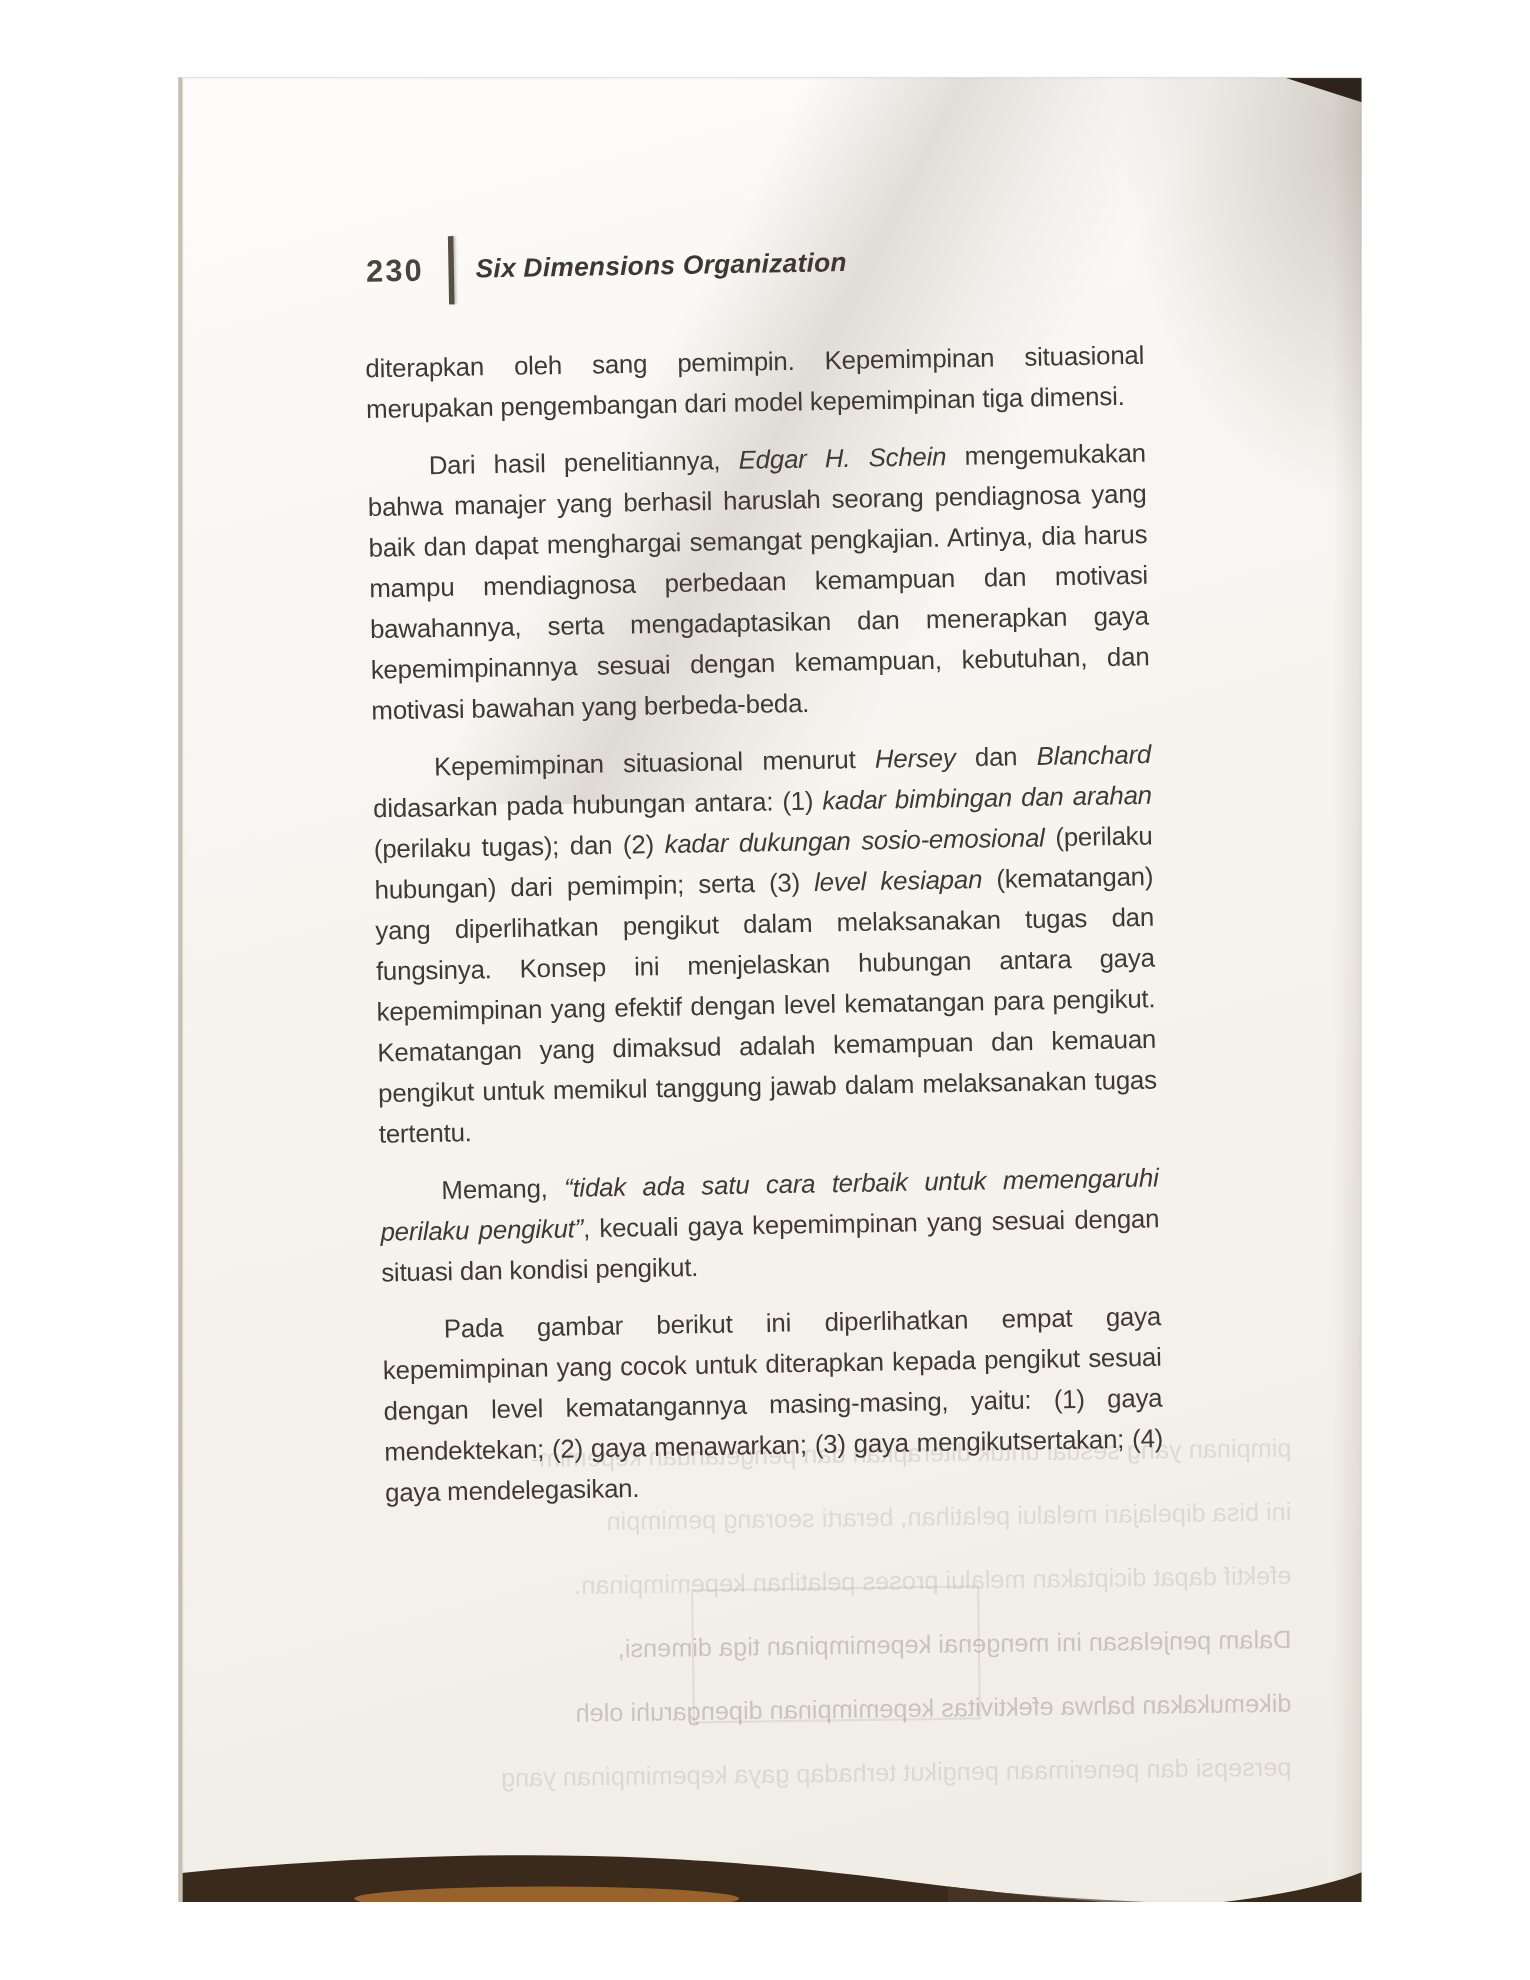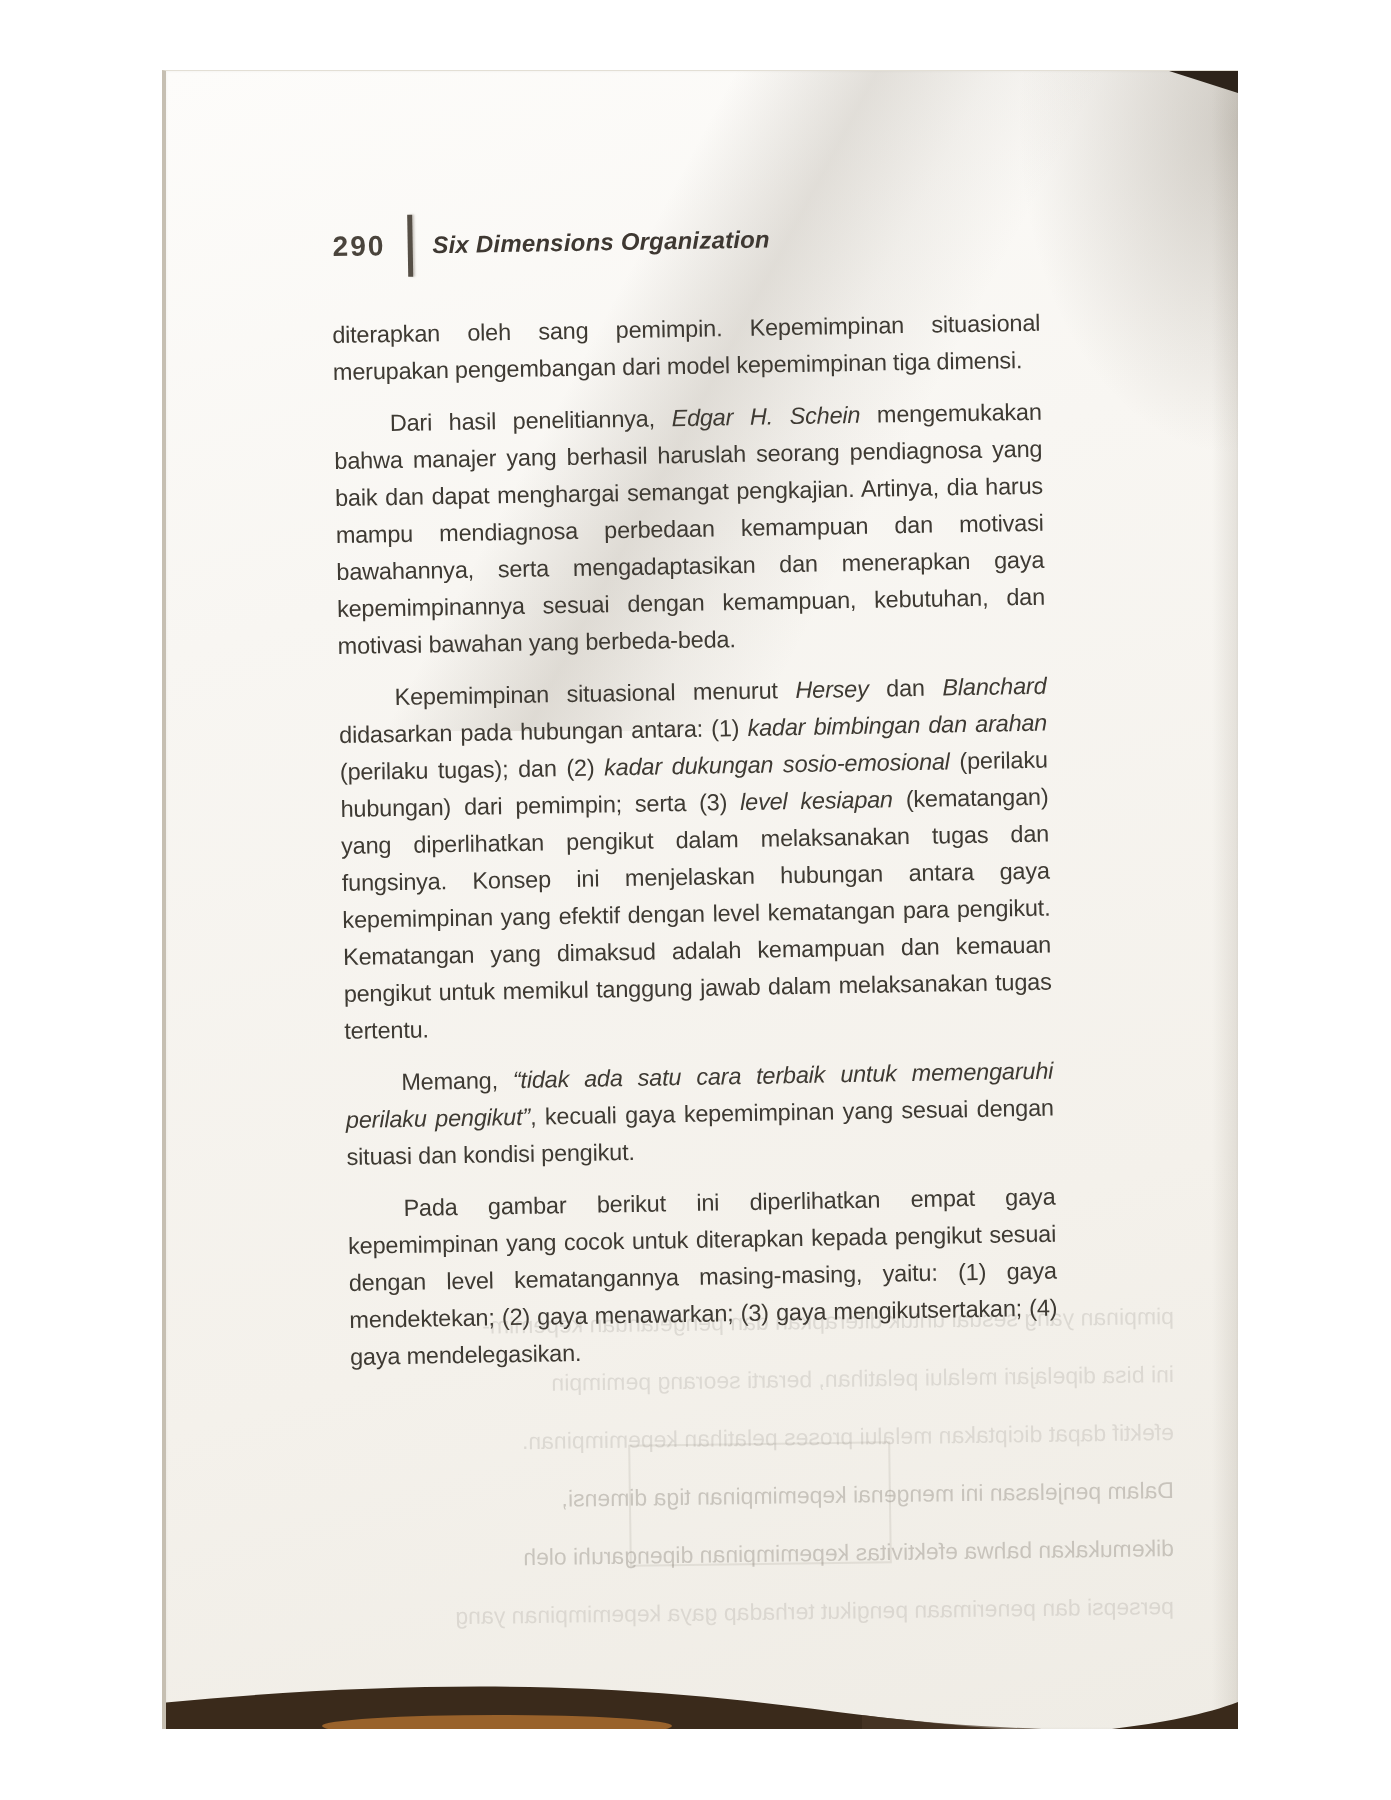--- a/index.html
+++ b/index.html
@@ -100,21 +100,21 @@
       <div class="bleed-line" style="top: 1296px;">ini bisa dipelajari melalui pelatihan, berarti seorang pemimpin</div>
       <div class="bleed-line" style="top: 1354px;">efektif dapat diciptakan melalui proses pelatihan kepemimpinan.</div>
       <div class="bleed-line strong" style="top: 1412px;">Dalam penjelasan ini mengenai kepemimpinan tiga dimensi,</div>
       <div class="bleed-line strong" style="top: 1470px;">dikemukakan bahwa efektivitas kepemimpinan dipengaruhi oleh</div>
       <div class="bleed-line" style="top: 1528px;">persepsi dan penerimaan pengikut terhadap gaya kepemimpinan yang</div>
     </div>
   <div class="bleed-box"></div>
 
   <div class="content">
     <div class="hdr">
-      <span class="pagenum">290</span>
+      <span class="pagenum">230</span>
       <span class="bar"></span>
       <span class="booktitle">Six Dimensions Organization</span>
     </div>
     <div class="bodytext">
         <p class="para"><span>diterapkan oleh sang pemimpin. Kepemimpinan situasional merupakan pengembangan dari model kepemimpinan tiga dimensi.</span></p>
         <p class="para indent"><span>Dari hasil penelitiannya, </span><span class="em">Edgar H. Schein</span><span> mengemukakan bahwa manajer yang berhasil haruslah seorang pendiagnosa yang baik dan dapat menghargai semangat pengkajian. Artinya, dia harus mampu mendiagnosa perbedaan kemampuan dan motivasi bawahannya, serta mengadaptasikan dan menerapkan gaya kepemimpinannya sesuai dengan kemampuan, kebutuhan, dan motivasi bawahan yang berbeda-beda.</span></p>
         <p class="para indent"><span>Kepemimpinan situasional menurut </span><span class="em">Hersey</span><span> dan </span><span class="em">Blanchard</span><span> didasarkan pada hubungan antara: (1) </span><span class="em">kadar bimbingan dan arahan</span><span> (perilaku tugas); dan (2) </span><span class="em">kadar dukungan sosio-emosional</span><span> (perilaku hubungan) dari pemimpin; serta (3) </span><span class="em">level kesiapan</span><span> (kematangan) yang diperlihatkan pengikut dalam melaksanakan tugas dan fungsinya. Konsep ini menjelaskan hubungan antara gaya kepemimpinan yang efektif dengan level kematangan para pengikut. Kematangan yang dimaksud adalah kemampuan dan kemauan pengikut untuk memikul tanggung jawab dalam melaksanakan tugas tertentu.</span></p>
         <p class="para indent"><span>Memang, </span><span class="em">“tidak ada satu cara terbaik untuk memengaruhi perilaku pengikut”</span><span>, kecuali gaya kepemimpinan yang sesuai dengan situasi dan kondisi pengikut.</span></p>
         <p class="para indent"><span>Pada gambar berikut ini diperlihatkan empat gaya kepemimpinan yang cocok untuk diterapkan kepada pengikut sesuai dengan level kematangannya masing-masing, yaitu: (1) gaya mendektekan; (2) gaya menawarkan; (3) gaya mengikutsertakan; (4) gaya mendelegasikan.</span></p>
       </div>

